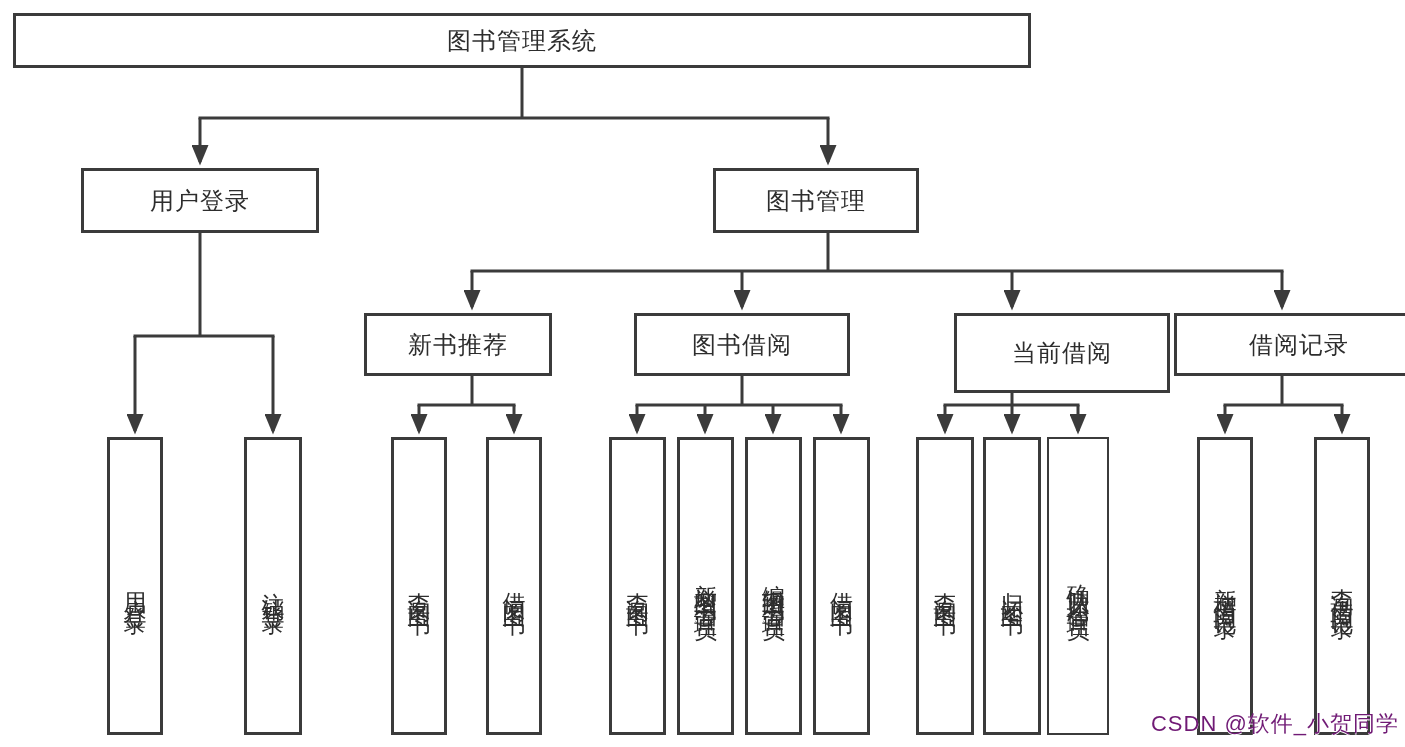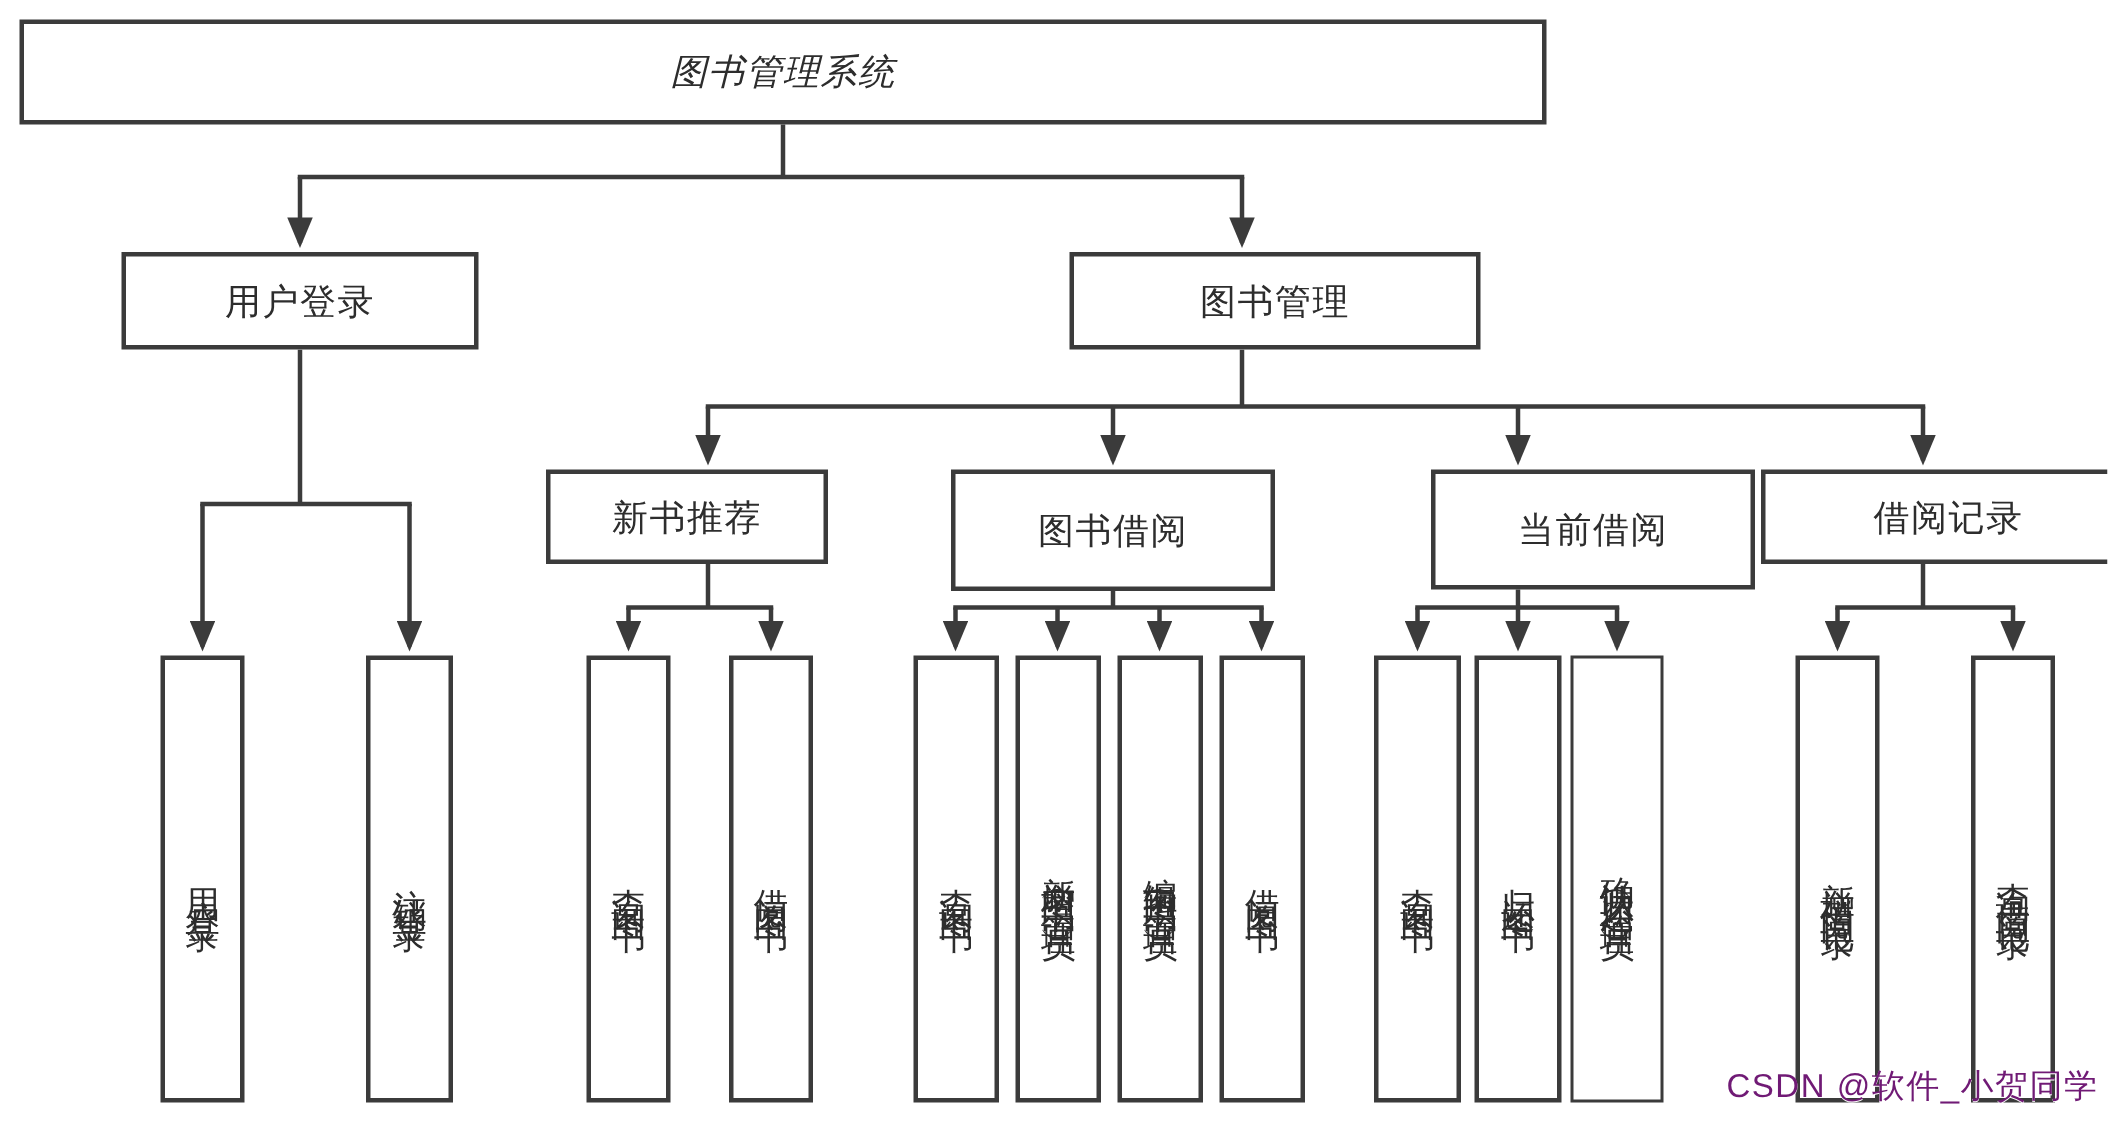--- a/index.html
+++ b/index.html
@@ -26,25 +26,25 @@
   }
   .vbox{
     writing-mode:vertical-rl;
     text-orientation:mixed;
     font-size:23px;
     letter-spacing:7px;
     line-height:1;
     padding-top:4px;
   }
   
-  .n-root{left:13px;top:13px;width:1018px;height:70px;font-style:italic;}
+  .n-root{left:13px;top:13px;width:1018px;height:55px;}
   .n-user-login{left:81px;top:168px;width:238px;height:65px;}
-  .n-book-mgmt{left:713px;top:168px;width:274px;height:65px;}
+  .n-book-mgmt{left:713px;top:168px;width:206px;height:65px;}
   .n-new-book{left:364px;top:313px;width:188px;height:63px;}
-  .n-book-borrow{left:634px;top:313px;width:216px;height:81px;}
+  .n-book-borrow{left:634px;top:313px;width:216px;height:63px;}
   .n-current-borrow{left:954px;top:313px;width:216px;height:80px;font-family:Liberation Mono, monospace;}
   .n-borrow-record{left:1174px;top:313px;width:250px;height:63px;text-align:center;}
 
   .leaf{top:437px;height:298px;}
   .l-login{left:107px;width:56px;}
   .l-logout{left:244px;width:58px;}
   .l-nb-query{left:391px;width:56px;}
   .l-nb-borrow{left:486px;width:56px;}
   .l-bb-query{left:609px;width:57px;}
   .l-bb-add{left:677px;width:57px;letter-spacing:5px;}

